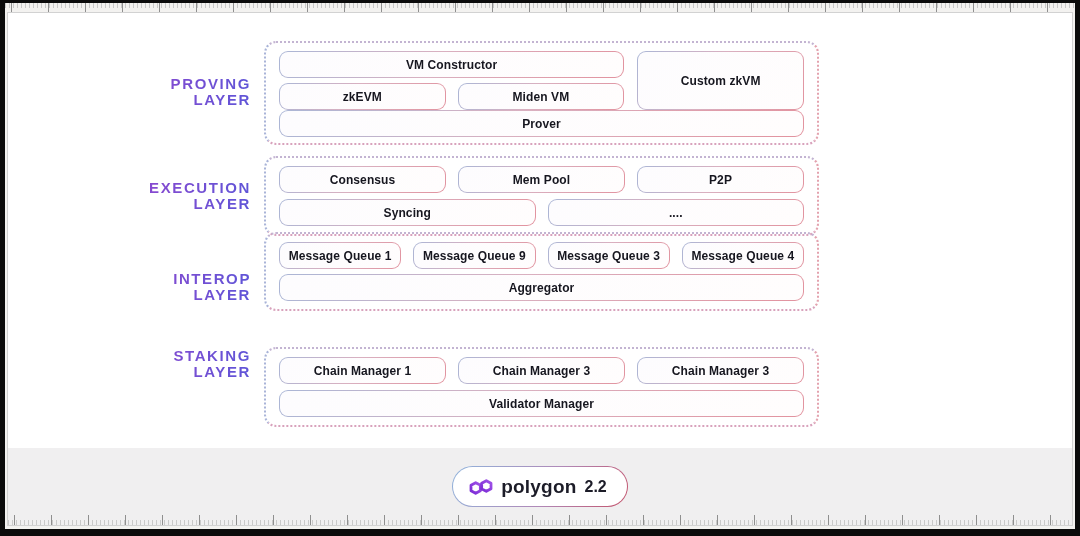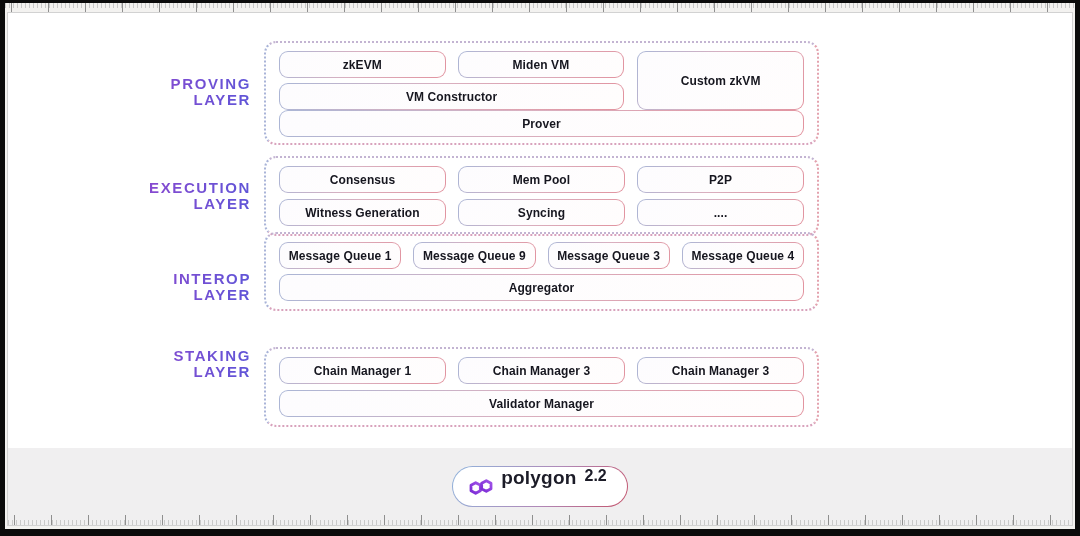--- a/index.html
+++ b/index.html
@@ -56,21 +56,21 @@
     font-size:12px;font-weight:bold;color:#16161f;letter-spacing:.1px;
     flex:1;
   }
   .nbox.tall{height:auto;}
   
   .prov-top{display:flex;gap:13px;}
   .prov-left{flex:2.07;display:flex;flex-direction:column;gap:5px;}
   .prov-right{flex:1;display:flex;}
   
   .pill{
-    margin:18px auto 0;display:flex;gap:8px;
+    margin:18px auto 0;display:flex;align-items:center;gap:8px;
     height:41px;padding:0 20px 0 16px;width:max-content;
     box-sizing:border-box;border:1.5px solid transparent;border-radius:22px;
     background:
       linear-gradient(#ffffff,#ffffff) padding-box,
       linear-gradient(120deg,#8fb4dd 0%, #b089b8 55%, #c4526a 100%) border-box;
   }
   .brand{font-size:19px;font-weight:bold;color:#1c1c28;letter-spacing:.2px;}
   .version{font-size:16px;font-weight:bold;color:#1c1c28;}
   .logo{display:flex;align-items:center;}
 </style>
@@ -83,25 +83,25 @@
   <div class="card">
 
     <div class="layer-label" style="top:63px;">
       <div>PROVING</div>
       <div>LAYER</div>
     </div>
     <div class="layer-box" style="top:28px;height:104px;">
       <div class="prov-top">
         <div class="prov-left">
           <div class="row">
+            <div class="nbox">VM Constructor</div>
+          </div>
+          <div class="row">
             <div class="nbox">zkEVM</div>
             <div class="nbox">Miden VM</div>
-          </div>
-          <div class="row">
-            <div class="nbox">VM Constructor</div>
           </div>
         </div>
         <div class="prov-right">
           <div class="nbox tall">Custom zkVM</div>
         </div>
       </div>
       <div class="row">
         <div class="nbox">Prover</div>
       </div>
     </div>
@@ -110,21 +110,20 @@
       <div>EXECUTION</div>
       <div>LAYER</div>
     </div>
     <div class="layer-box" style="top:143px;height:80px;">
       <div class="row">
         <div class="nbox">Consensus</div>
         <div class="nbox">Mem Pool</div>
         <div class="nbox">P2P</div>
       </div>
       <div class="row">
-        <div class="nbox">Witness Generation</div>
         <div class="nbox">Syncing</div>
         <div class="nbox">....</div>
       </div>
     </div>
 
     <div class="layer-label" style="top:258px;">
       <div>INTEROP</div>
       <div>LAYER</div>
     </div>
     <div class="layer-box" style="top:219px;height:79px;">

